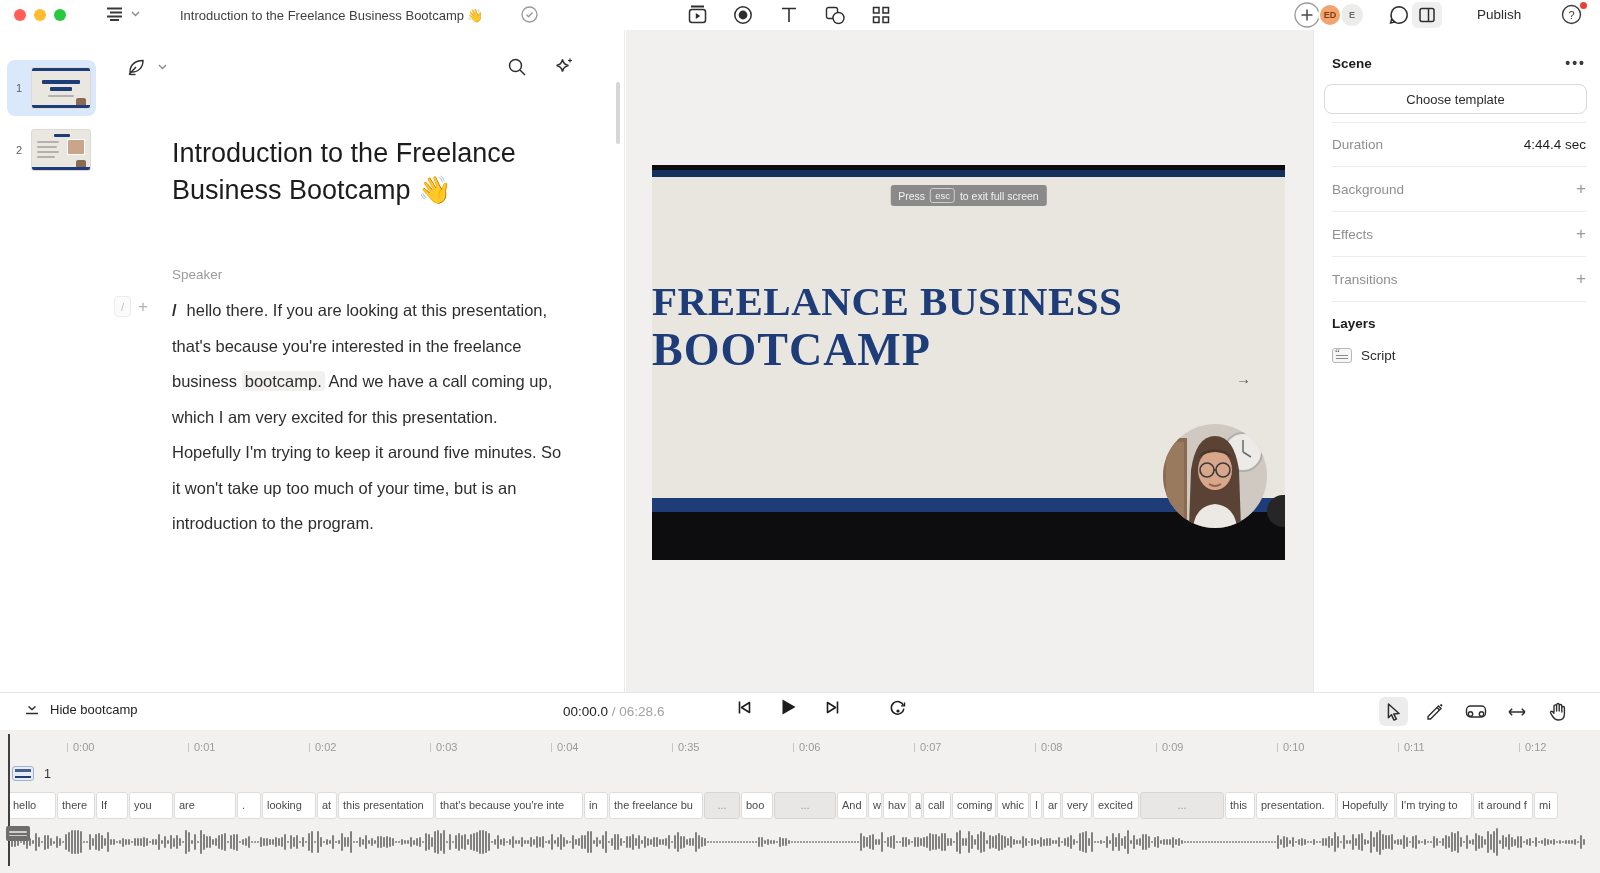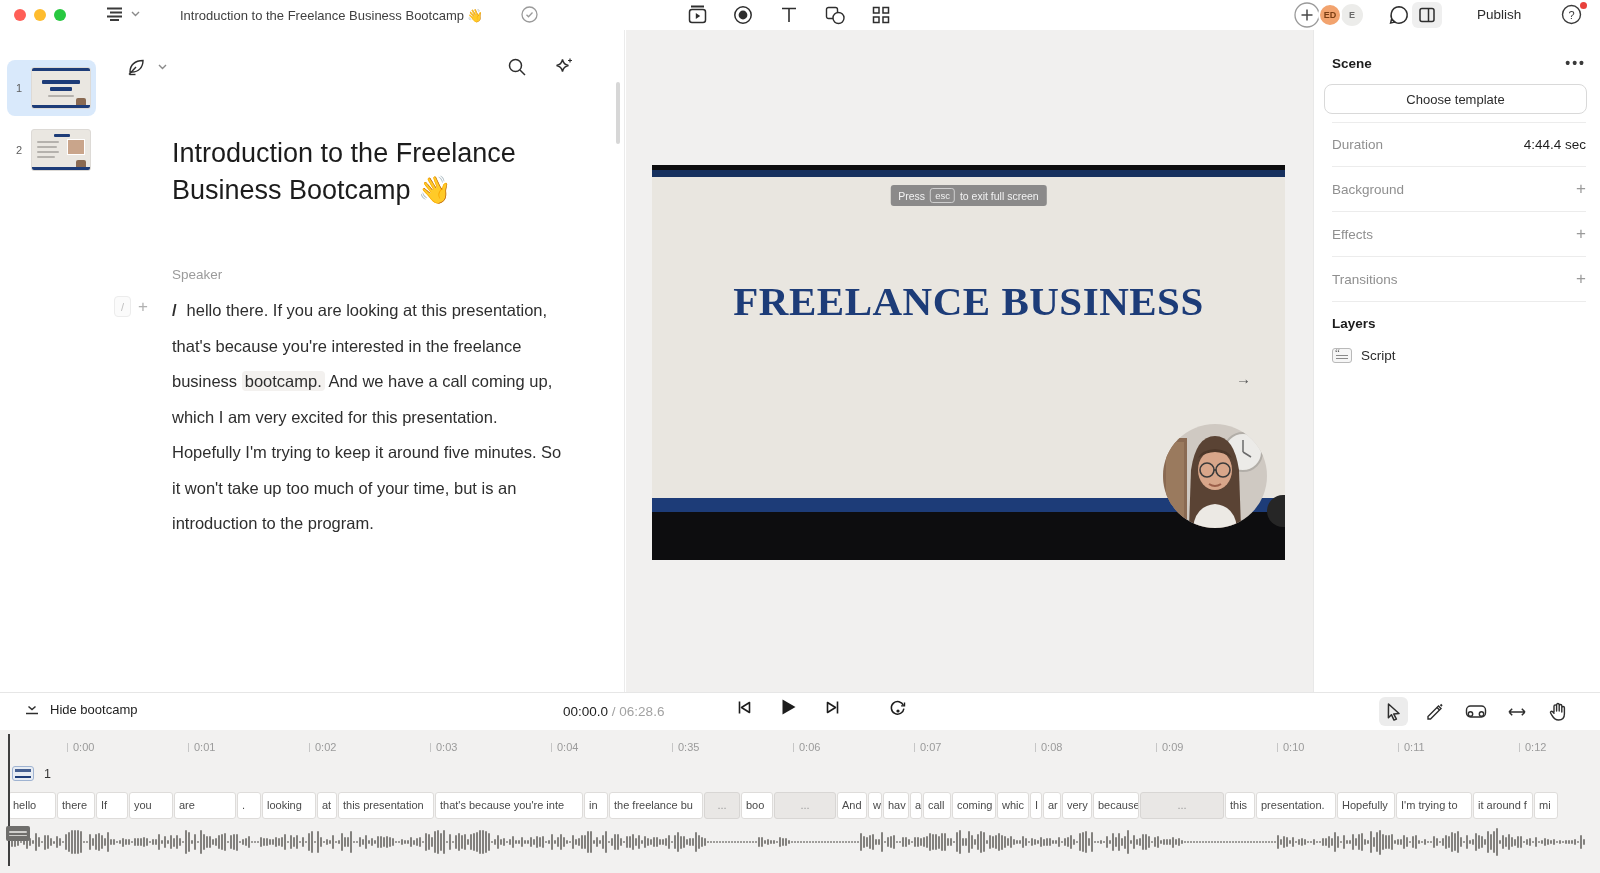--- a/index.html
+++ b/index.html
@@ -53,21 +53,21 @@
   .script-body p + p { margin-top:18px; }
   .slash-prefix { font-weight:600; margin-right:10px; }
   .hl { background:#f3f1ef; border-radius:4px; padding:1px 3px; }
 
   
   .canvas { position:absolute; left:626px; top:30px; width:687px; height:662px; background:#f1f0ef; }
   .video-frame { position:absolute; left:26px; top:135px; width:633px; height:395px; background:#0d0d0f; overflow:hidden; }
   .slide { position:absolute; left:0; top:5px; width:633px; height:342px; background:#e9e6e0; }
   .slide .navy-top { position:absolute; top:0; left:0; right:0; height:7px; background:#16305e; }
   .slide .navy-bot { position:absolute; bottom:0; left:0; right:0; height:14px; background:#1d3c78; }
-  .slide-title { position:absolute; left:0; top:108px; width:100%; text-align:center; font-family:"Liberation Serif", serif; font-weight:bold; color:#1d3c78; }
+  .slide-title { position:absolute; left:0; top:108px; width:100%; font-family:"Liberation Serif", serif; font-weight:bold; color:#1d3c78; }
   .slide-title .l1 { font-size:41px; letter-spacing:0.5px; line-height:46px; }
   .slide-title .l2 { font-size:46px; letter-spacing:1px; line-height:52px; }
   .slide-sub { position:absolute; left:0; top:238px; width:100%; text-align:center; font-family:"Liberation Serif", serif; font-style:italic; font-size:18px; color:#74706b; }
   .esc-hint { position:absolute; left:50%; top:20px; transform:translateX(-50%); background:rgba(130,130,130,0.92); color:#f2f2f2; font-size:10.5px; padding:3px 8px; border-radius:3px; display:flex; align-items:center; gap:5px; white-space:nowrap; }
   .esc-key { border:1px solid #cfcfcf; border-radius:3px; padding:0 4px; font-size:9.5px; line-height:13px; }
   .nav-arrow { position:absolute; right:34px; top:200px; color:#555; font-size:15px; }
   .webcam { position:absolute; right:18px; top:259px; width:104px; height:104px; border-radius:50%; overflow:hidden; z-index:5; }
   .corner-bubble { position:absolute; right:-14px; top:330px; width:32px; height:32px; border-radius:50%; background:#262626; z-index:4; }
 
   
@@ -282,20 +282,21 @@
     <p><span class="slash-prefix">/</span><span>hello there. If you are looking at this presentation, that's because you're interested in the freelance business </span><span class="hl">bootcamp.</span><span> And we have a call coming up, which I am very excited for this presentation. Hopefully I'm trying to keep it around five minutes. So it won't take up too much of your time, but is an introduction to the program.</span></p>
   </div>
 </div>
 
 <div class="canvas">
   <div class="video-frame">
     <div class="slide">
       <div class="navy-top"></div>
       <div class="slide-title">
         <div class="l1">FREELANCE BUSINESS</div>
+        <div class="l2">BOOTCAMP</div>
       </div>
       <span class="nav-arrow">→</span>
       <div class="navy-bot"></div>
     </div>
 
     <div class="esc-hint">
       <span>Press</span>
       <span class="esc-key">esc</span>
       <span>to exit full screen</span>
     </div>
@@ -508,21 +509,21 @@
       <div class="seg" style="width: 30px;">And</div>
       <div class="seg" style="width: 14px;">w</div>
       <div class="seg" style="width: 26px;">hav</div>
       <div class="seg" style="width: 12px;">a</div>
       <div class="seg" style="width: 28px;">call</div>
       <div class="seg" style="width: 44px;">coming</div>
       <div class="seg" style="width: 32px;">whic</div>
       <div class="seg" style="width: 12px;">I</div>
       <div class="seg" style="width: 18px;">ar</div>
       <div class="seg" style="width: 30px;">very</div>
-      <div class="seg" style="width: 46px;">because</div>
+      <div class="seg" style="width: 46px;">excited</div>
       <div class="seg seg-gap" style="width: 84px;">...</div>
       <div class="seg" style="width: 30px;">this</div>
       <div class="seg" style="width: 80px;">presentation.</div>
       <div class="seg" style="width: 58px;">Hopefully</div>
       <div class="seg" style="width: 76px;">I'm trying to</div>
       <div class="seg" style="width: 60px;">it around f</div>
       <div class="seg" style="width: 24px;">mi</div>
     </div>
   <div class="waveform">
       <span class="wbar" style="height: 6.5px;"></span>

